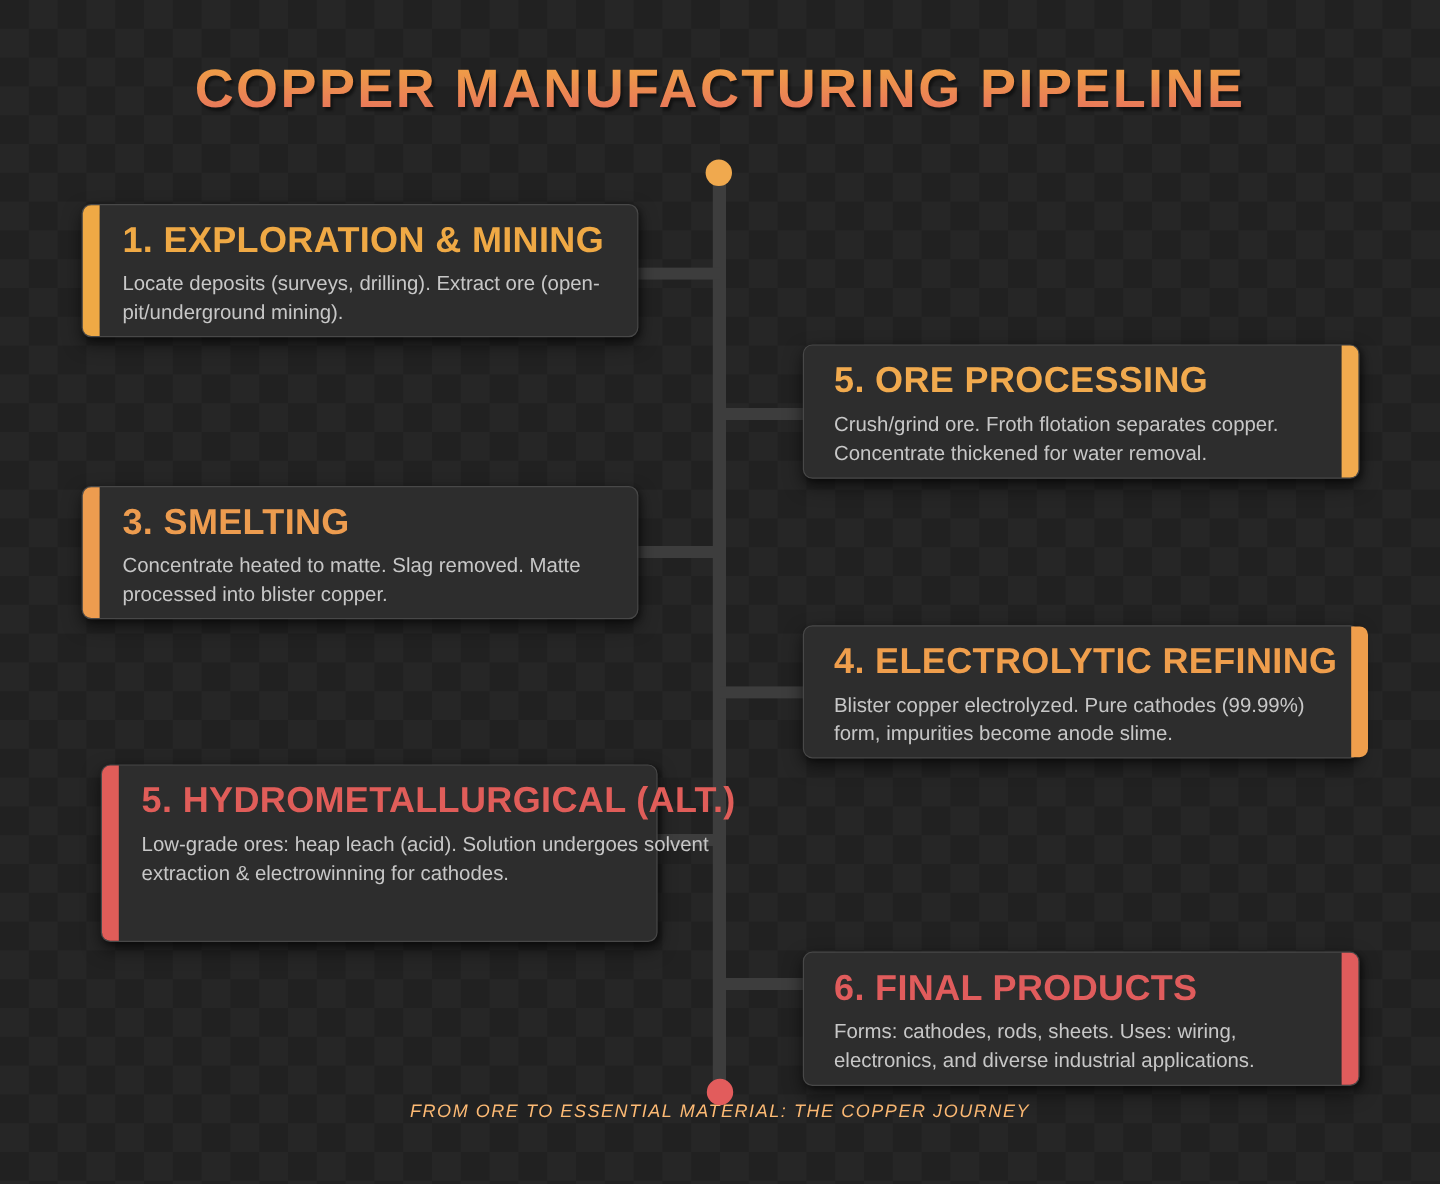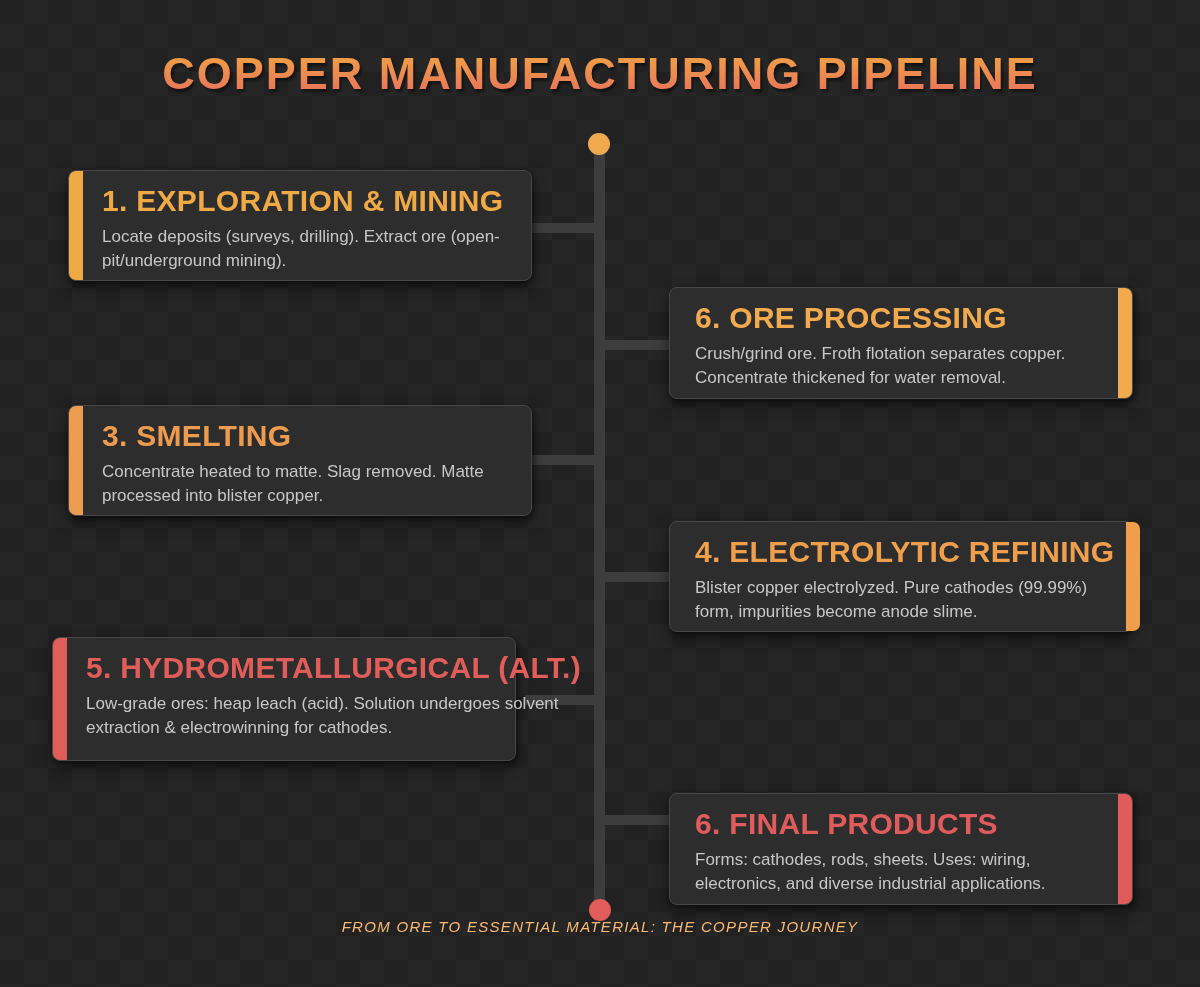--- a/index.html
+++ b/index.html
@@ -87,21 +87,21 @@
   .step-card p {
     font-size: 17px;
     line-height: 1.42;
     color: #c7c7c7;
   }
 
   .card-1 { left: 68px;  top: 170px; height: 111px; }
   .card-2 { left: 669px; top: 287px; height: 112px; }
   .card-3 { left: 68px;  top: 405px; height: 111px; }
   .card-4 { left: 669px; top: 521px; height: 111px; }
-  .card-5 { left: 52px;  top: 637px; height: 124px; }
+  .card-5 { left: 84px;  top: 637px; height: 148px; }
   .card-6 { left: 669px; top: 793px; height: 112px; }
   .conn-1 { top: 223px; }
   .conn-2 { top: 340px; }
   .conn-3 { top: 455px; }
   .conn-4 { top: 572px; }
   .conn-5 { top: 695px; }
   .conn-6 { top: 815px; }
 
   .footer-caption {
     position: absolute;
@@ -135,21 +135,21 @@
     <div class="accent-bar"></div>
     <div class="card-content">
       <h2>1. EXPLORATION &amp; MINING</h2>
       <p>Locate deposits (surveys, drilling). Extract ore (open-pit/underground mining).</p>
     </div>
   </section>
 
   <section class="step-card right card-2" style="--accent: #f1aa4e;">
     <div class="accent-bar"></div>
     <div class="card-content">
-      <h2>6. ORE PROCESSING</h2>
+      <h2>5. ORE PROCESSING</h2>
       <p>Crush/grind ore. Froth flotation separates copper. Concentrate thickened for water removal.</p>
     </div>
   </section>
 
   <section class="step-card left card-3" style="--accent: #ed9c4f;">
     <div class="accent-bar"></div>
     <div class="card-content">
       <h2>3. SMELTING</h2>
       <p>Concentrate heated to matte. Slag removed. Matte processed into blister copper.</p>
     </div>

